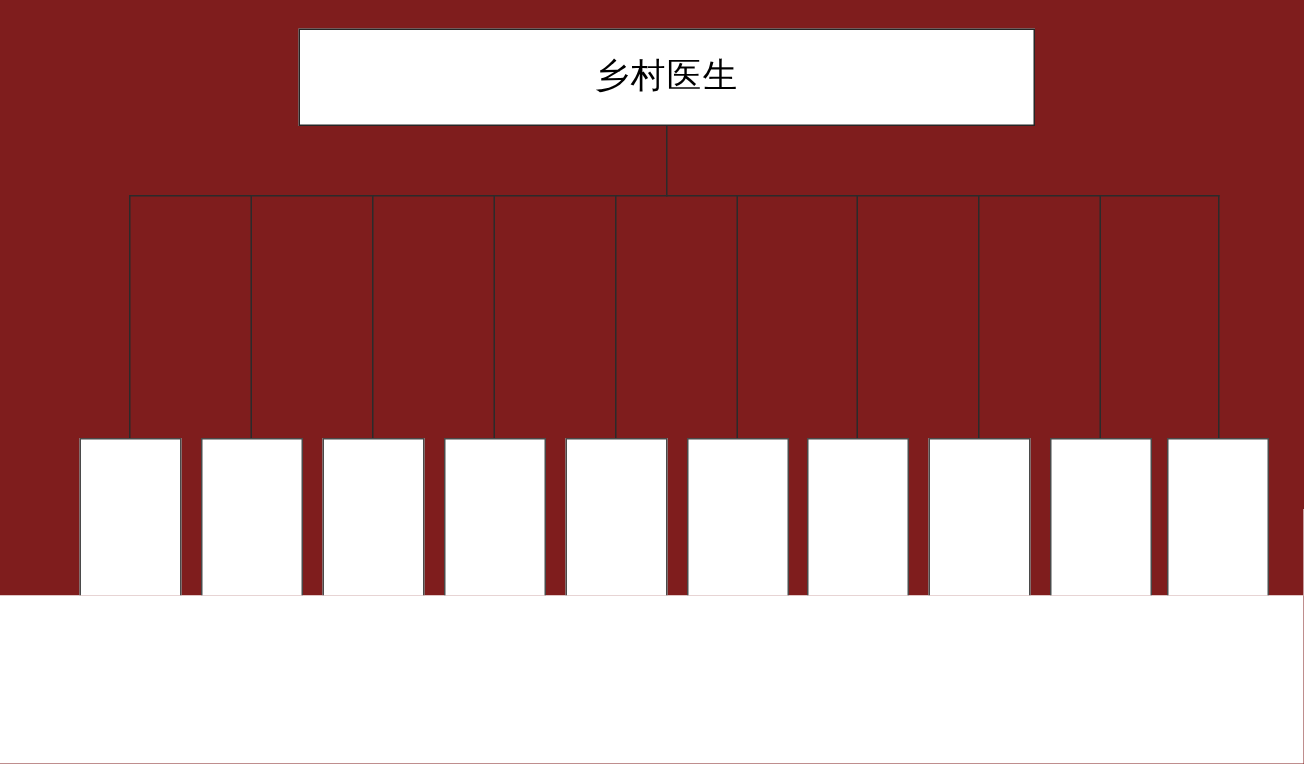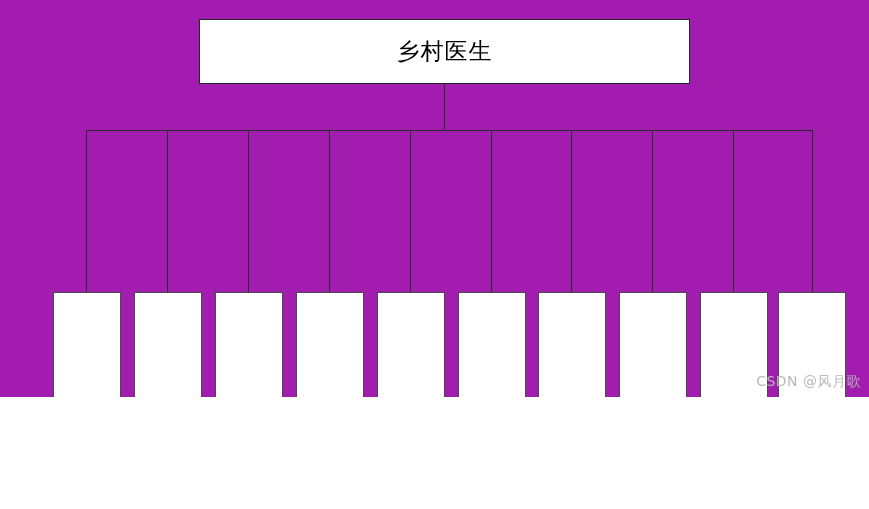--- a/index.html
+++ b/index.html
@@ -9,21 +9,21 @@
     background: #ffffff;
   }
   body {
     font-family: "DejaVu Sans", "Liberation Sans", sans-serif;
     color: #000000;
   }
   #diagram-canvas {
     position: relative;
     width: 869px;
     height: 397px;
-    background: #a21caf;
+    background: #7f1d1d;
     overflow: hidden;
   }
 
   
   .root-node {
     position: absolute;
     left: 199px;
     top: 19px;
     width: 491px;
     height: 65px;
@@ -141,15 +141,14 @@
   <div class="leaf-node" style="left:619px; width:68px;">
     <span class="leaf-label">考核信息管理</span>
   </div>
   <div class="leaf-node" style="left:700px; width:68px;">
     <span class="leaf-label">购买信息管理</span>
   </div>
   <div class="leaf-node" style="left:778px; width:68px;">
     <span class="leaf-label">系统管理</span>
   </div>
 
-  <div class="watermark">CSDN @风月歌</div>
 
 </div>
 
 </body></html>

